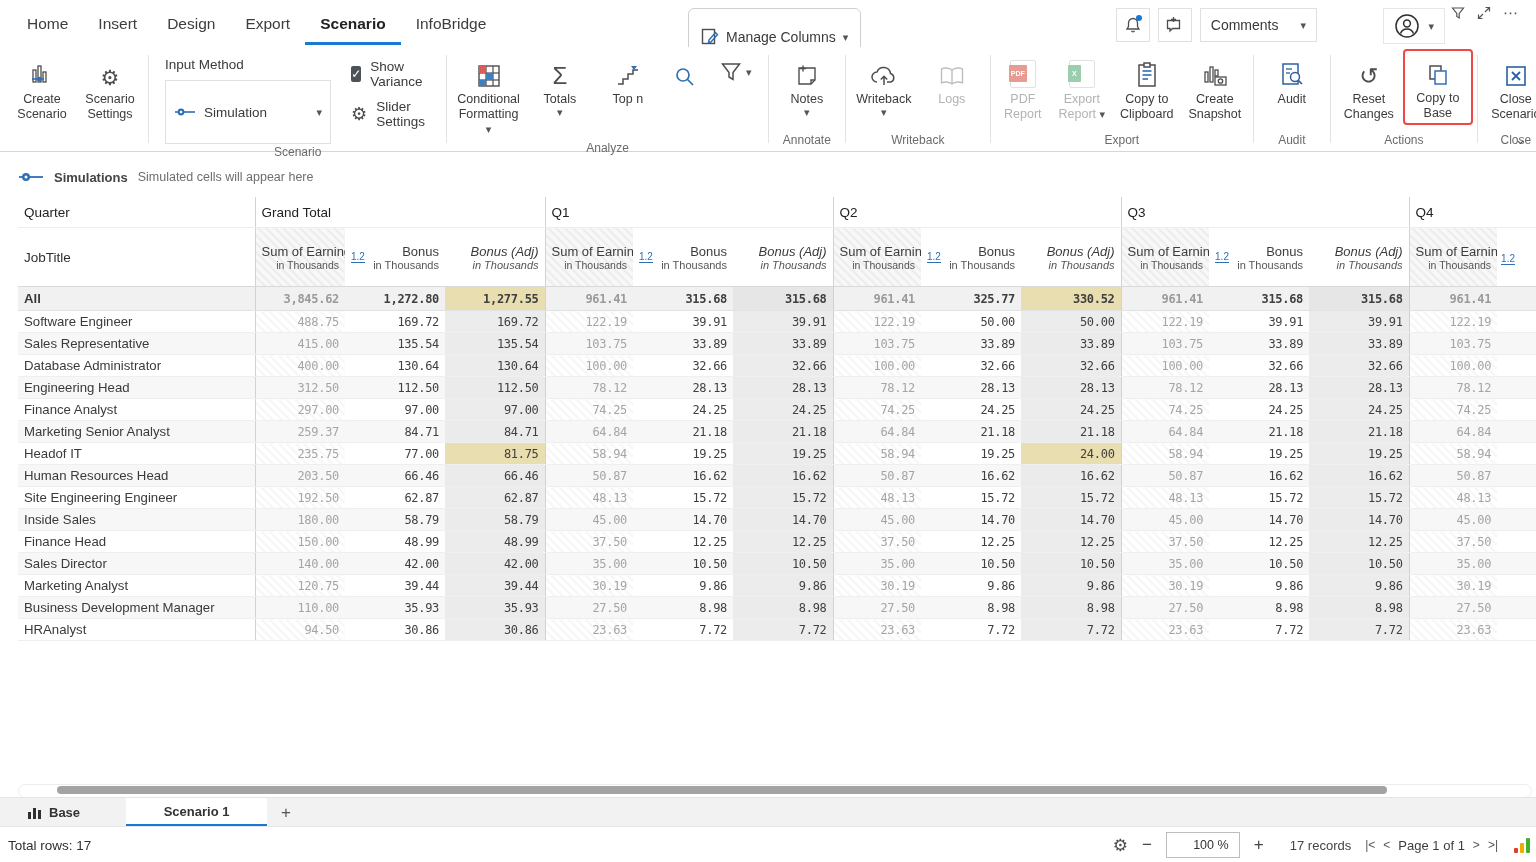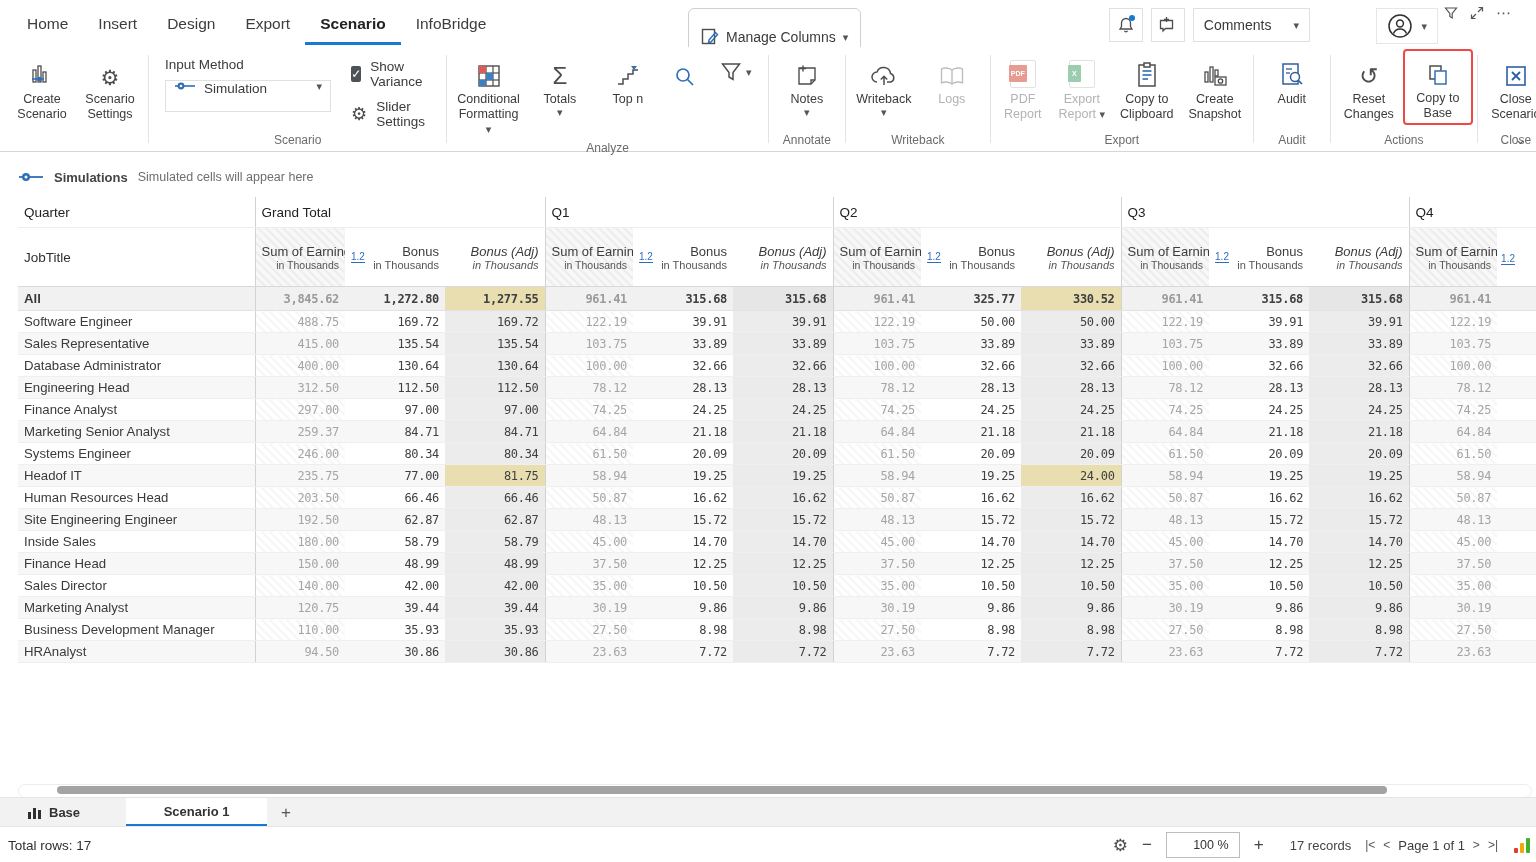--- a/index.html
+++ b/index.html
@@ -3,21 +3,21 @@
 <meta charset="utf-8">
 <style>
   html,body{margin:0;padding:0;}
   body{
     width:1536px;height:862px;position:relative;overflow:hidden;
     background:#fff;color:#333;
     font-family:"Liberation Sans",sans-serif;
     -webkit-font-smoothing:antialiased;
   }
   
-  .topbar{position:absolute;top:0;left:0;right:16px;height:47px;background:#fff;
+  .topbar{position:absolute;top:0;left:0;right:9px;height:47px;background:#fff;
     border-bottom:1px solid #ececec;display:flex;align-items:center;}
   .nav-tabs{display:flex;margin-left:12px;height:100%;align-items:center;}
   .nav-tab{padding:12px 15px 9px;font-size:15.5px;color:#3d3d3d;cursor:pointer;border-bottom:3px solid transparent;}
   .nav-tab.active{font-weight:700;border-bottom:3px solid #1779d2;color:#222;}
   .mc-btn{position:absolute;left:688px;top:8px;height:32px;border:1px solid #cfcfcf;border-radius:6px;
     display:flex;align-items:center;gap:7px;padding:12px 12px;font-size:14px;color:#3a3a3a;background:#fff;}
   .chev{font-size:11px;color:#555;line-height:1;}
   .top-right{position:absolute;right:210px;top:8px;display:flex;align-items:center;gap:8px;}
   .sq-btn{width:32px;height:32px;border:1px solid #e0e0e0;background:#fff;display:flex;align-items:center;justify-content:center;position:relative;}
   .bell-dot{position:absolute;top:6px;right:7px;width:6px;height:6px;border-radius:50%;background:#1779d2;}
@@ -35,21 +35,21 @@
   .rbtn{display:flex;flex-direction:column;align-items:center;justify-content:flex-start;
     min-width:56px;max-width:86px;padding:6px 5px 2px;font-size:12.5px;color:#3b3b3b;
     text-align:center;line-height:15px;cursor:pointer;border:1px solid transparent;}
   .rbtn .ric{height:32px;display:flex;align-items:flex-end;justify-content:center;margin-bottom:4px;}
   .rbtn.disabled{color:#b3b3b3;}
   .rbtn.red-outline{border:2px solid #f04747;border-radius:4px;padding:4px 5px 2px;}
   .glyph{font-size:21px;color:#4d4d4d;line-height:1;}
   
   .im-block{display:flex;flex-direction:column;gap:8px;padding:8px 10px 0 12px;}
   .im-label{font-size:13.5px;color:#3b3b3b;}
-  .im-dd{width:148px;height:30px;border:1px solid #e0e0e0;display:flex;gap:8px;padding:0 8px;font-size:13.5px;color:#3a3a3a;background:#fff;}
+  .im-dd{width:148px;height:30px;border:1px solid #e0e0e0;display:flex;align-items:center;gap:8px;padding:16px 8px;font-size:13.5px;color:#3a3a3a;background:#fff;}
   .im-dd .chev{margin-left:auto;}
   .sv-block{display:flex;flex-direction:column;gap:10px;padding:10px 14px 0 10px;}
   .sv-row{display:flex;align-items:center;gap:9px;font-size:13.5px;color:#3b3b3b;}
   .cbx{width:16px;height:16px;background:#4c5257;border-radius:2px;color:#fff;font-size:12px;display:flex;align-items:center;justify-content:center;line-height:1;}
   .ribbon-collapse{position:absolute;right:10px;top:132px;color:#555;font-size:13px;}
   
   .doc-ic{width:24px;height:26px;border:1px solid #c9c9c9;border-radius:2px;position:relative;background:#fff;}
   .doc-ic .tag{position:absolute;left:-2px;bottom:5px;font-size:7px;font-weight:700;color:#fff;padding:1px 2px;border-radius:1px;}
   .fmt-icon{font-size:10px;color:#2f6fb7;border-bottom:1px solid #2f6fb7;line-height:1.1;font-style:normal;font-weight:400;}
   
@@ -684,37 +684,20 @@
           <td class="num c-earn hatch-d sec-start">64.84</td>
           <td class="num c-bonus">21.18</td>
           <td class="num c-adj">21.18</td>
           <td class="num c-earn hatch-d sec-start">64.84</td>
           <td class="num c-bonus">21.18</td>
           <td class="num c-adj">21.18</td>
           <td class="num c-earn hatch-d sec-start">64.84</td>
           <td class="num"></td>
         </tr>
         <tr>
-          <td class="rl">Systems Engineer</td>
-          <td class="num c-earn hatch-d sec-start">246.00</td>
-          <td class="num c-bonus">80.34</td>
-          <td class="num c-adj">80.34</td>
-          <td class="num c-earn hatch-d sec-start">61.50</td>
-          <td class="num c-bonus">20.09</td>
-          <td class="num c-adj">20.09</td>
-          <td class="num c-earn hatch-d sec-start">61.50</td>
-          <td class="num c-bonus">20.09</td>
-          <td class="num c-adj">20.09</td>
-          <td class="num c-earn hatch-d sec-start">61.50</td>
-          <td class="num c-bonus">20.09</td>
-          <td class="num c-adj">20.09</td>
-          <td class="num c-earn hatch-d sec-start">61.50</td>
-          <td class="num"></td>
-        </tr>
-        <tr>
           <td class="rl">Headof IT</td>
           <td class="num c-earn hatch-d sec-start">235.75</td>
           <td class="num c-bonus">77.00</td>
           <td class="num c-adj hl">81.75</td>
           <td class="num c-earn hatch-d sec-start">58.94</td>
           <td class="num c-bonus">19.25</td>
           <td class="num c-adj">19.25</td>
           <td class="num c-earn hatch-d sec-start">58.94</td>
           <td class="num c-bonus">19.25</td>
           <td class="num c-adj hl">24.00</td>

